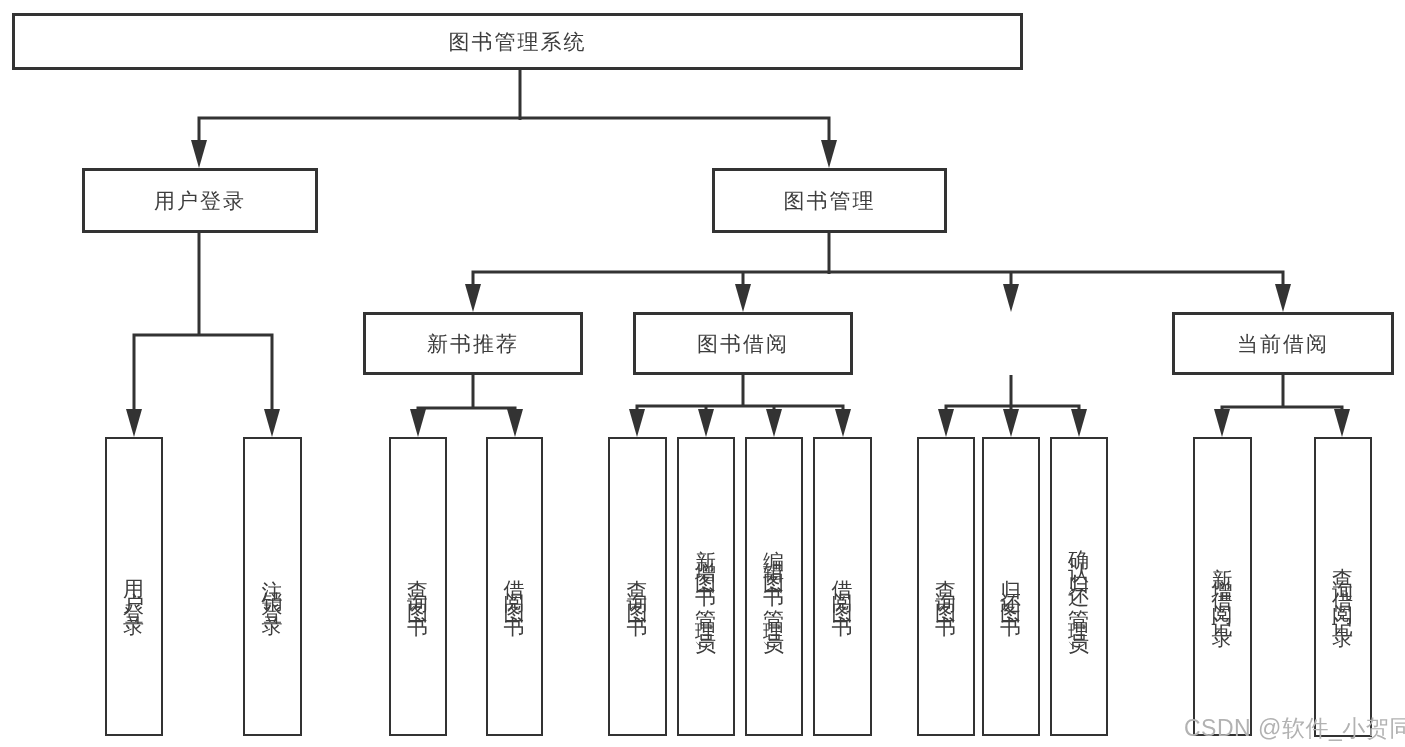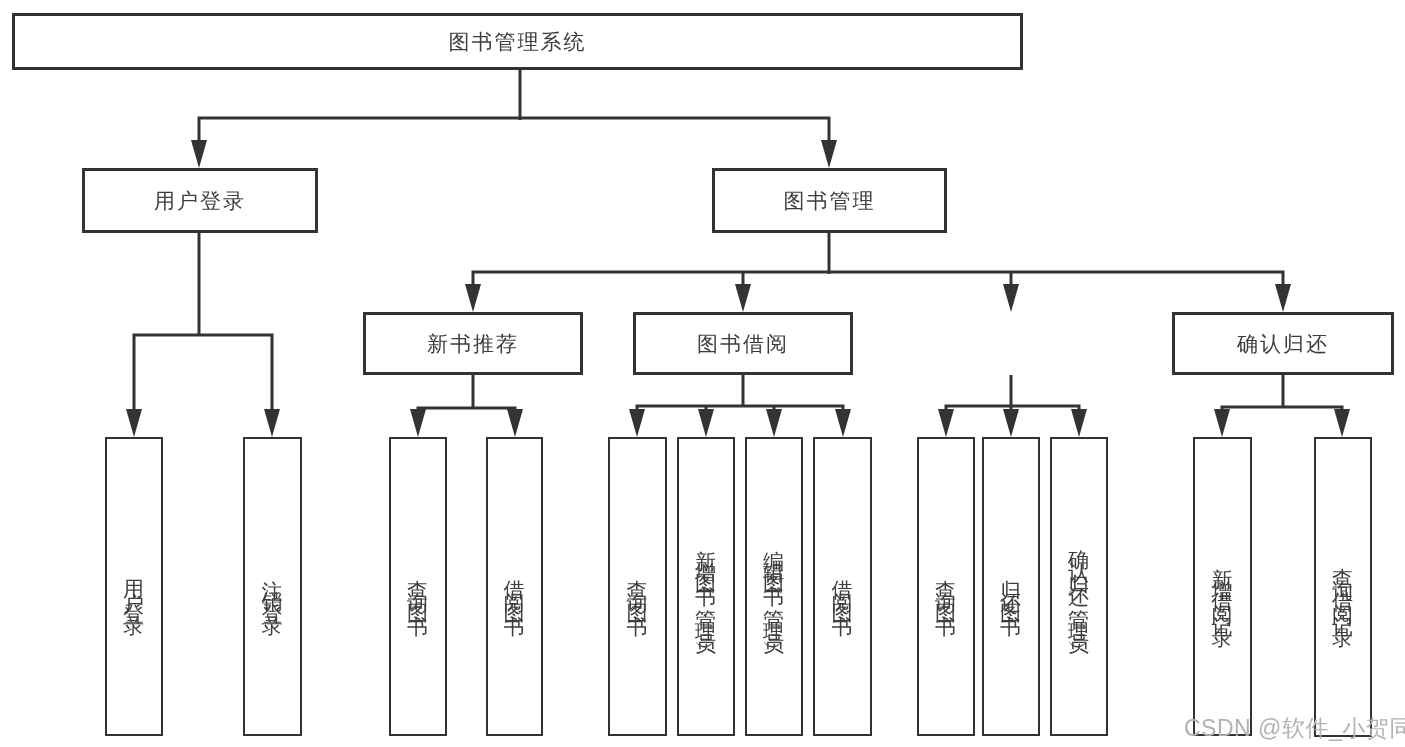--- a/index.html
+++ b/index.html
@@ -88,21 +88,21 @@
     <span>图书管理</span>
   </div>
 
   <div class="node" style="left:363px;top:312px;width:220px;height:63px">
     <span>新书推荐</span>
   </div>
   <div class="node" style="left:633px;top:312px;width:220px;height:63px">
     <span>图书借阅</span>
   </div>
   <div class="node" style="left:1172px;top:312px;width:222px;height:63px">
-    <span>确认归还</span>
+    <span>当前借阅</span>
   </div>
 
   <div class="node v" style="left:105px;top:437px;width:58px;height:299px">
     <span>用户登录</span>
   </div>
   <div class="node v" style="left:243px;top:437px;width:59px;height:299px">
     <span>注销登录</span>
   </div>
 
   <div class="node v" style="left:389px;top:437px;width:58px;height:299px">

